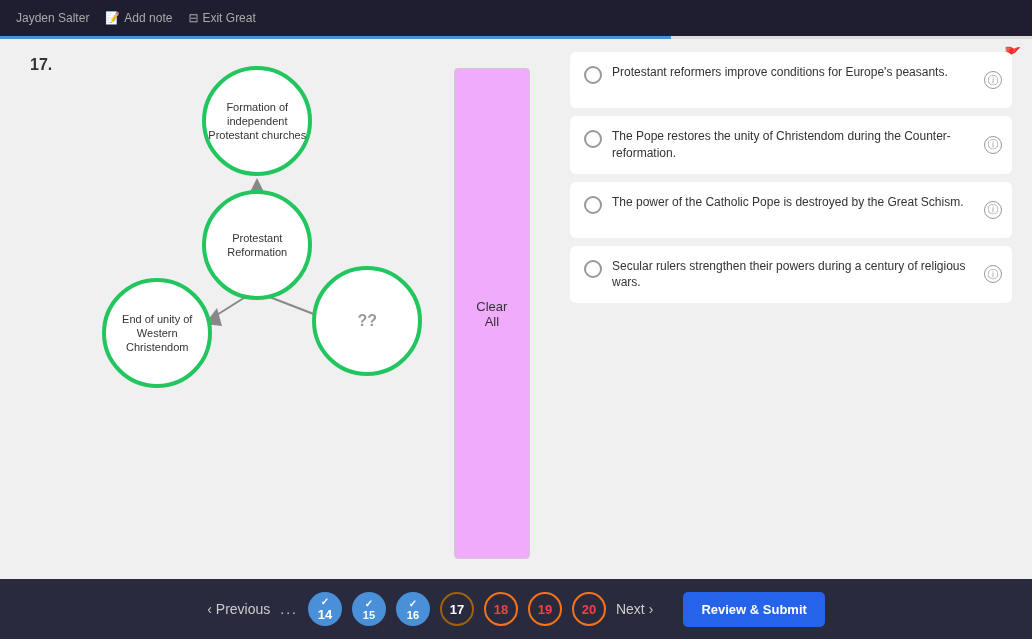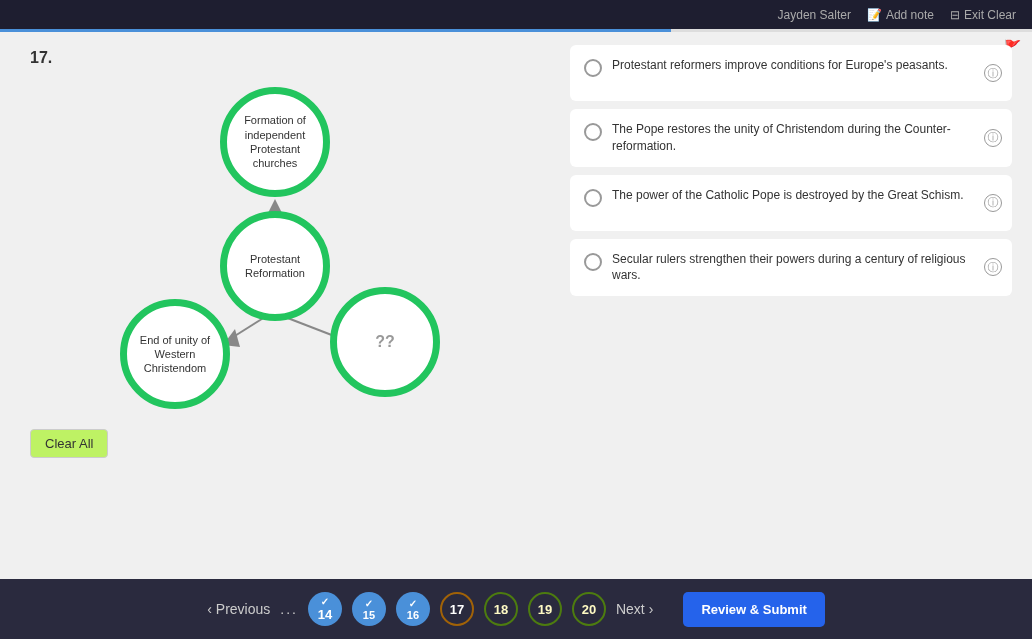--- a/index.html
+++ b/index.html
@@ -17,24 +17,24 @@
       width: 1032px;
       height: 639px;
       background: #2a2a3e;
       display: flex;
       flex-direction: column;
       position: relative;
     }
 
     
     .top-bar {
-      height: 29px;
+      height: 36px;
       background: #1e1e30;
       display: flex;
-      justify-content: flex-end;
+      justify-content: flex-start;
       align-items: center;
       padding: 0 16px;
       gap: 16px;
     }
 
     .top-bar-right {
       display: flex;
       align-items: center;
       gap: 16px;
     }
@@ -68,21 +68,21 @@
       display: flex;
       background: #f0f0f0;
       position: relative;
     }
 
     
     .left-panel {
       width: 560px;
       padding: 20px 30px;
       display: flex;
-      flex-direction: column;
+      flex-direction: row;
       position: relative;
     }
 
     .question-number {
       font-size: 16px;
       font-weight: bold;
       color: #333;
       margin-bottom: 10px;
     }
 
@@ -91,21 +91,21 @@
       position: relative;
       width: 420px;
       height: 320px;
       margin: 10px auto;
     }
 
     
     .circle {
       position: absolute;
       border-radius: 50%;
-      border: 7px solid #22c55e;
+      border: 4px solid #22c55e;
       background: white;
       display: flex;
       align-items: center;
       justify-content: center;
       text-align: center;
       font-size: 11px;
       color: #333;
       line-height: 1.3;
     }
 
@@ -154,21 +154,21 @@
     .question-text {
       font-size: 15px;
       color: #333;
       margin-top: 20px;
       font-weight: 500;
     }
 
     .clear-all-btn {
       margin-top: 12px;
       padding: 6px 14px;
-      background: #bef264;
+      background: #f0abfc;
       border: 1px solid #ccc;
       border-radius: 4px;
       font-size: 13px;
       color: #333;
       cursor: pointer;
       display: inline-block;
       width: fit-content;
     }
 
     
@@ -285,22 +285,22 @@
     }
 
     .page-circle.current {
       background: transparent;
       color: white;
       border: 2px solid #a16207;
     }
 
     .page-circle.empty {
       background: transparent;
-      color: #fef9c3;
-      border: 2px solid #4d7c0f;
+      color: #ef4444;
+      border: 2px solid #f97316;
     }
 
     .next-btn {
       background: transparent;
       border: none;
       color: #ccc;
       font-size: 14px;
       cursor: pointer;
       display: flex;
       align-items: center;
@@ -341,21 +341,21 @@
 
   <div class="top-bar">
     <div class="top-bar-right">
       <span class="user-name">Jayden Salter</span>
       <div class="add-note-btn">
         <span>📝</span>
         <span>Add note</span>
       </div>
       <div class="exit-test-btn">
         <span>⊟</span>
-        <span>Exit Clear</span>
+        <span>Exit Great</span>
       </div>
     </div>
   </div>
 
   <div class="main-content">
 
     <div class="progress-bar-container">
       <div class="progress-bar-fill"></div>
     </div>
 

